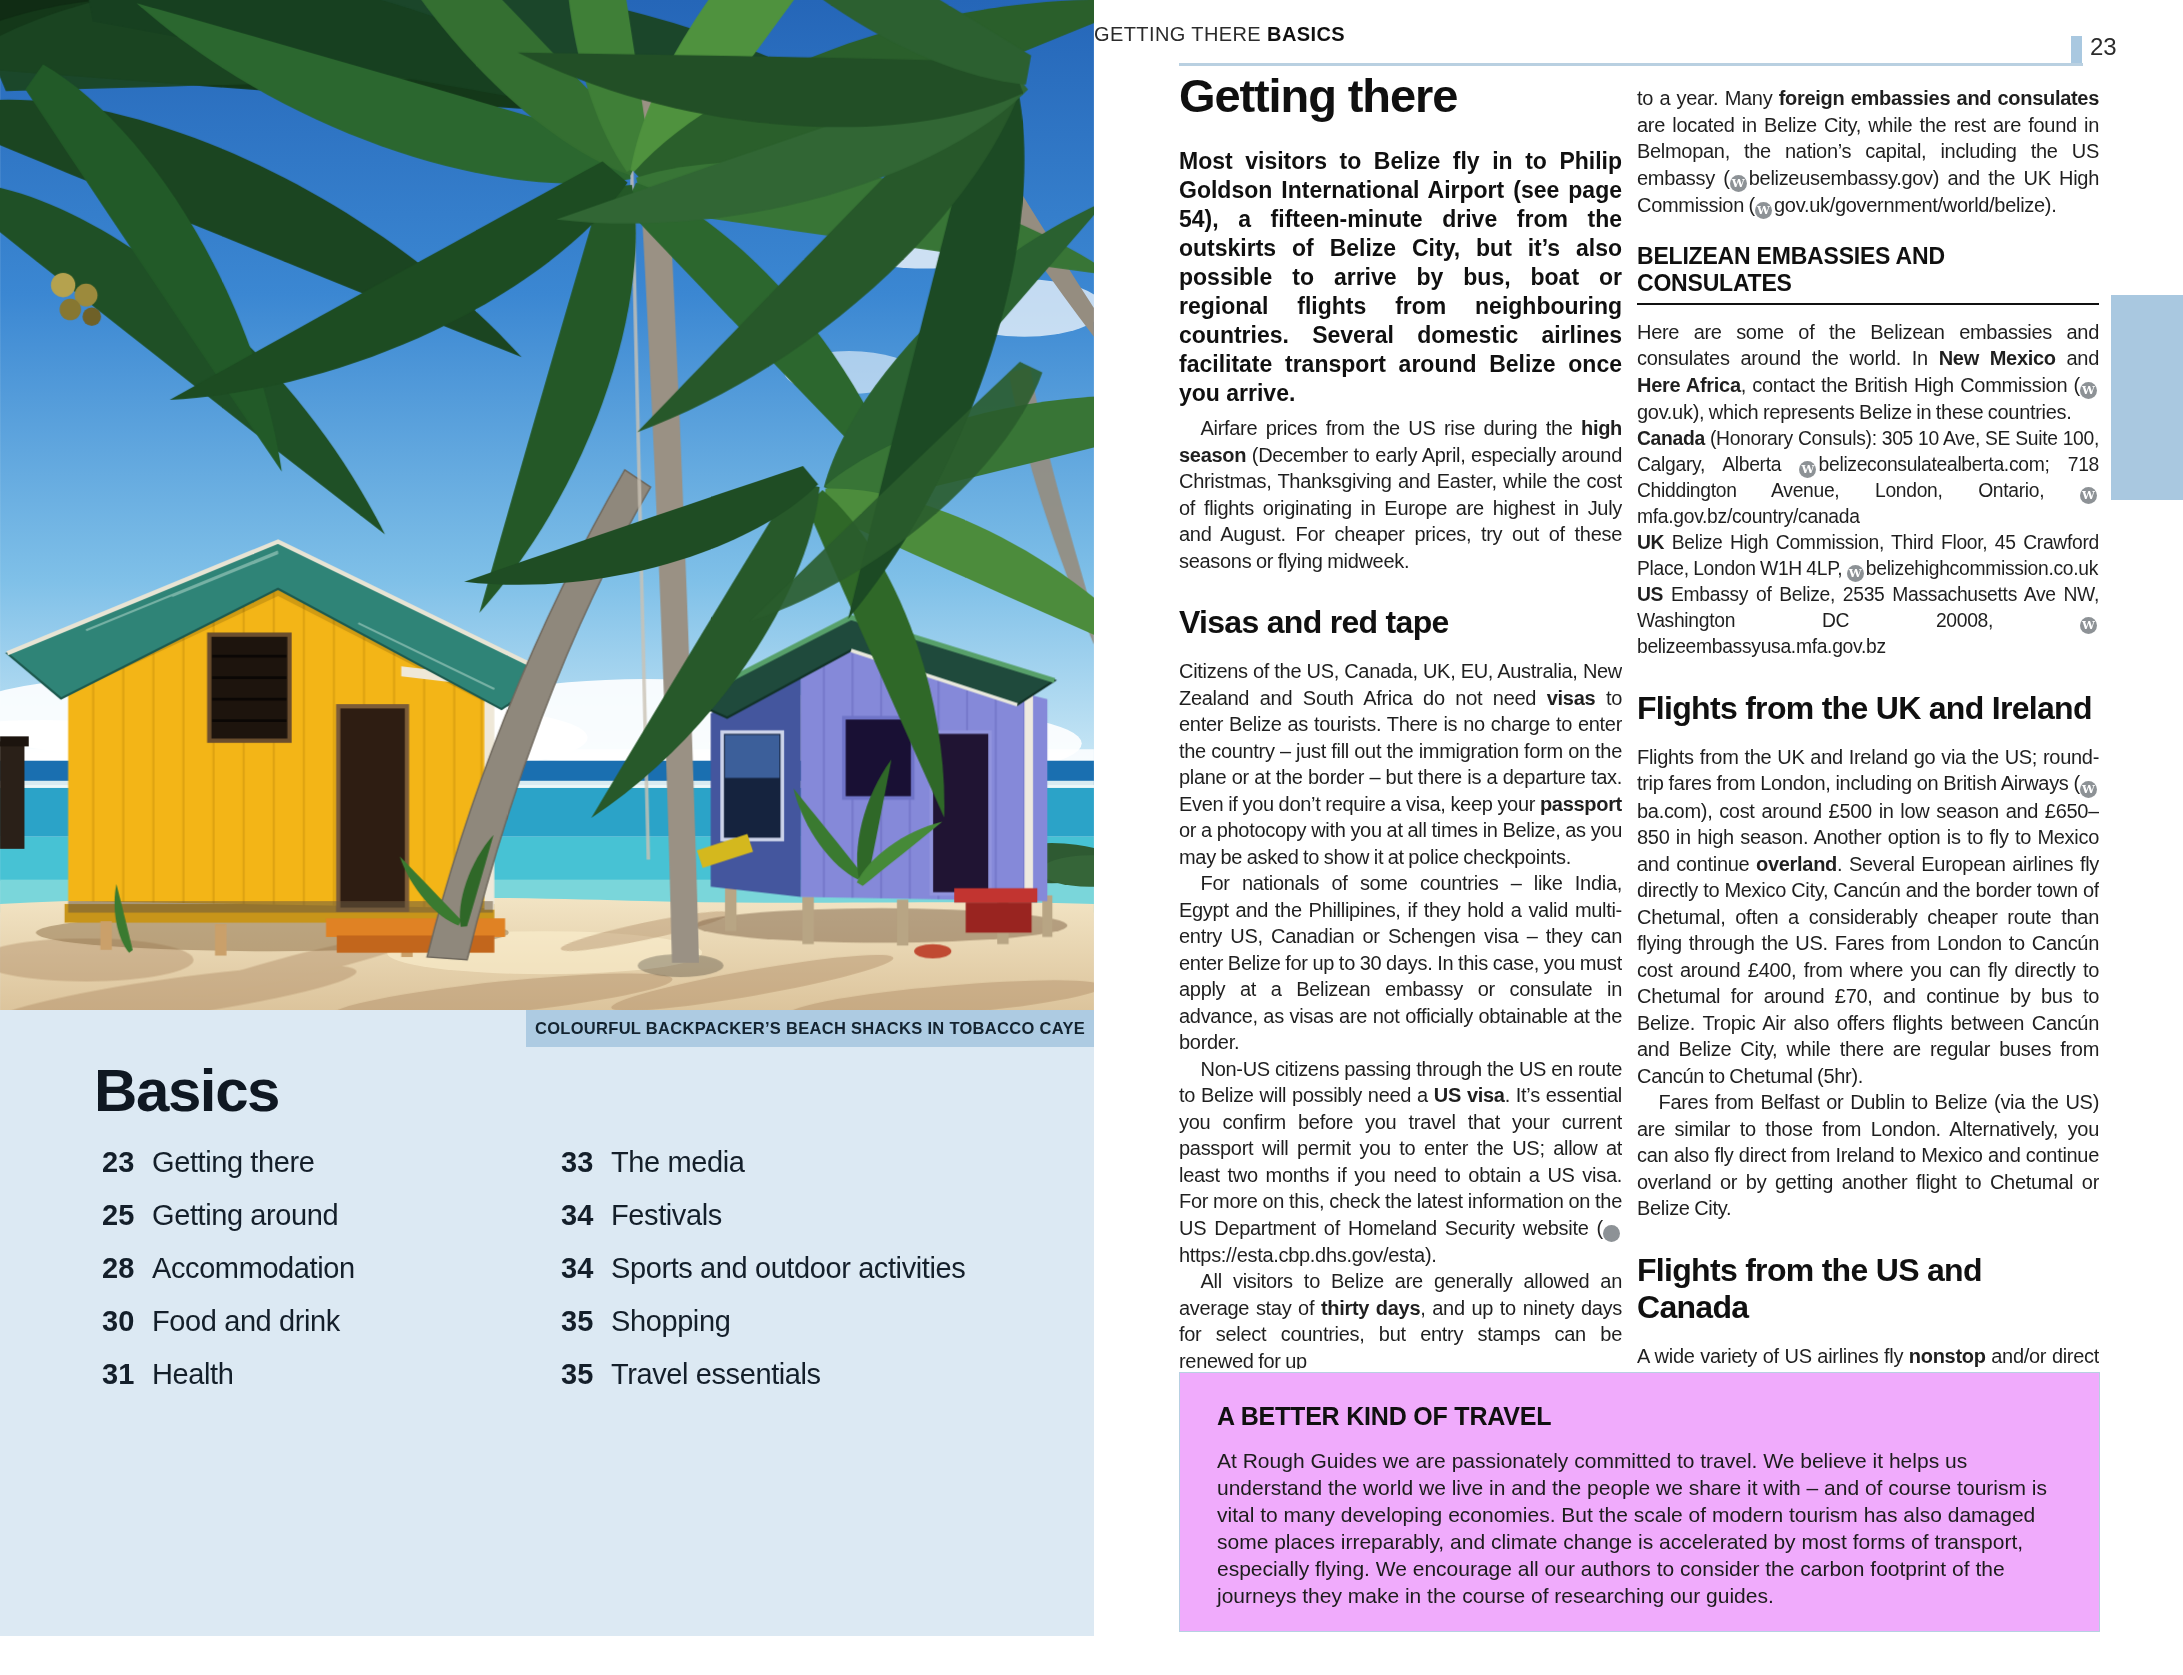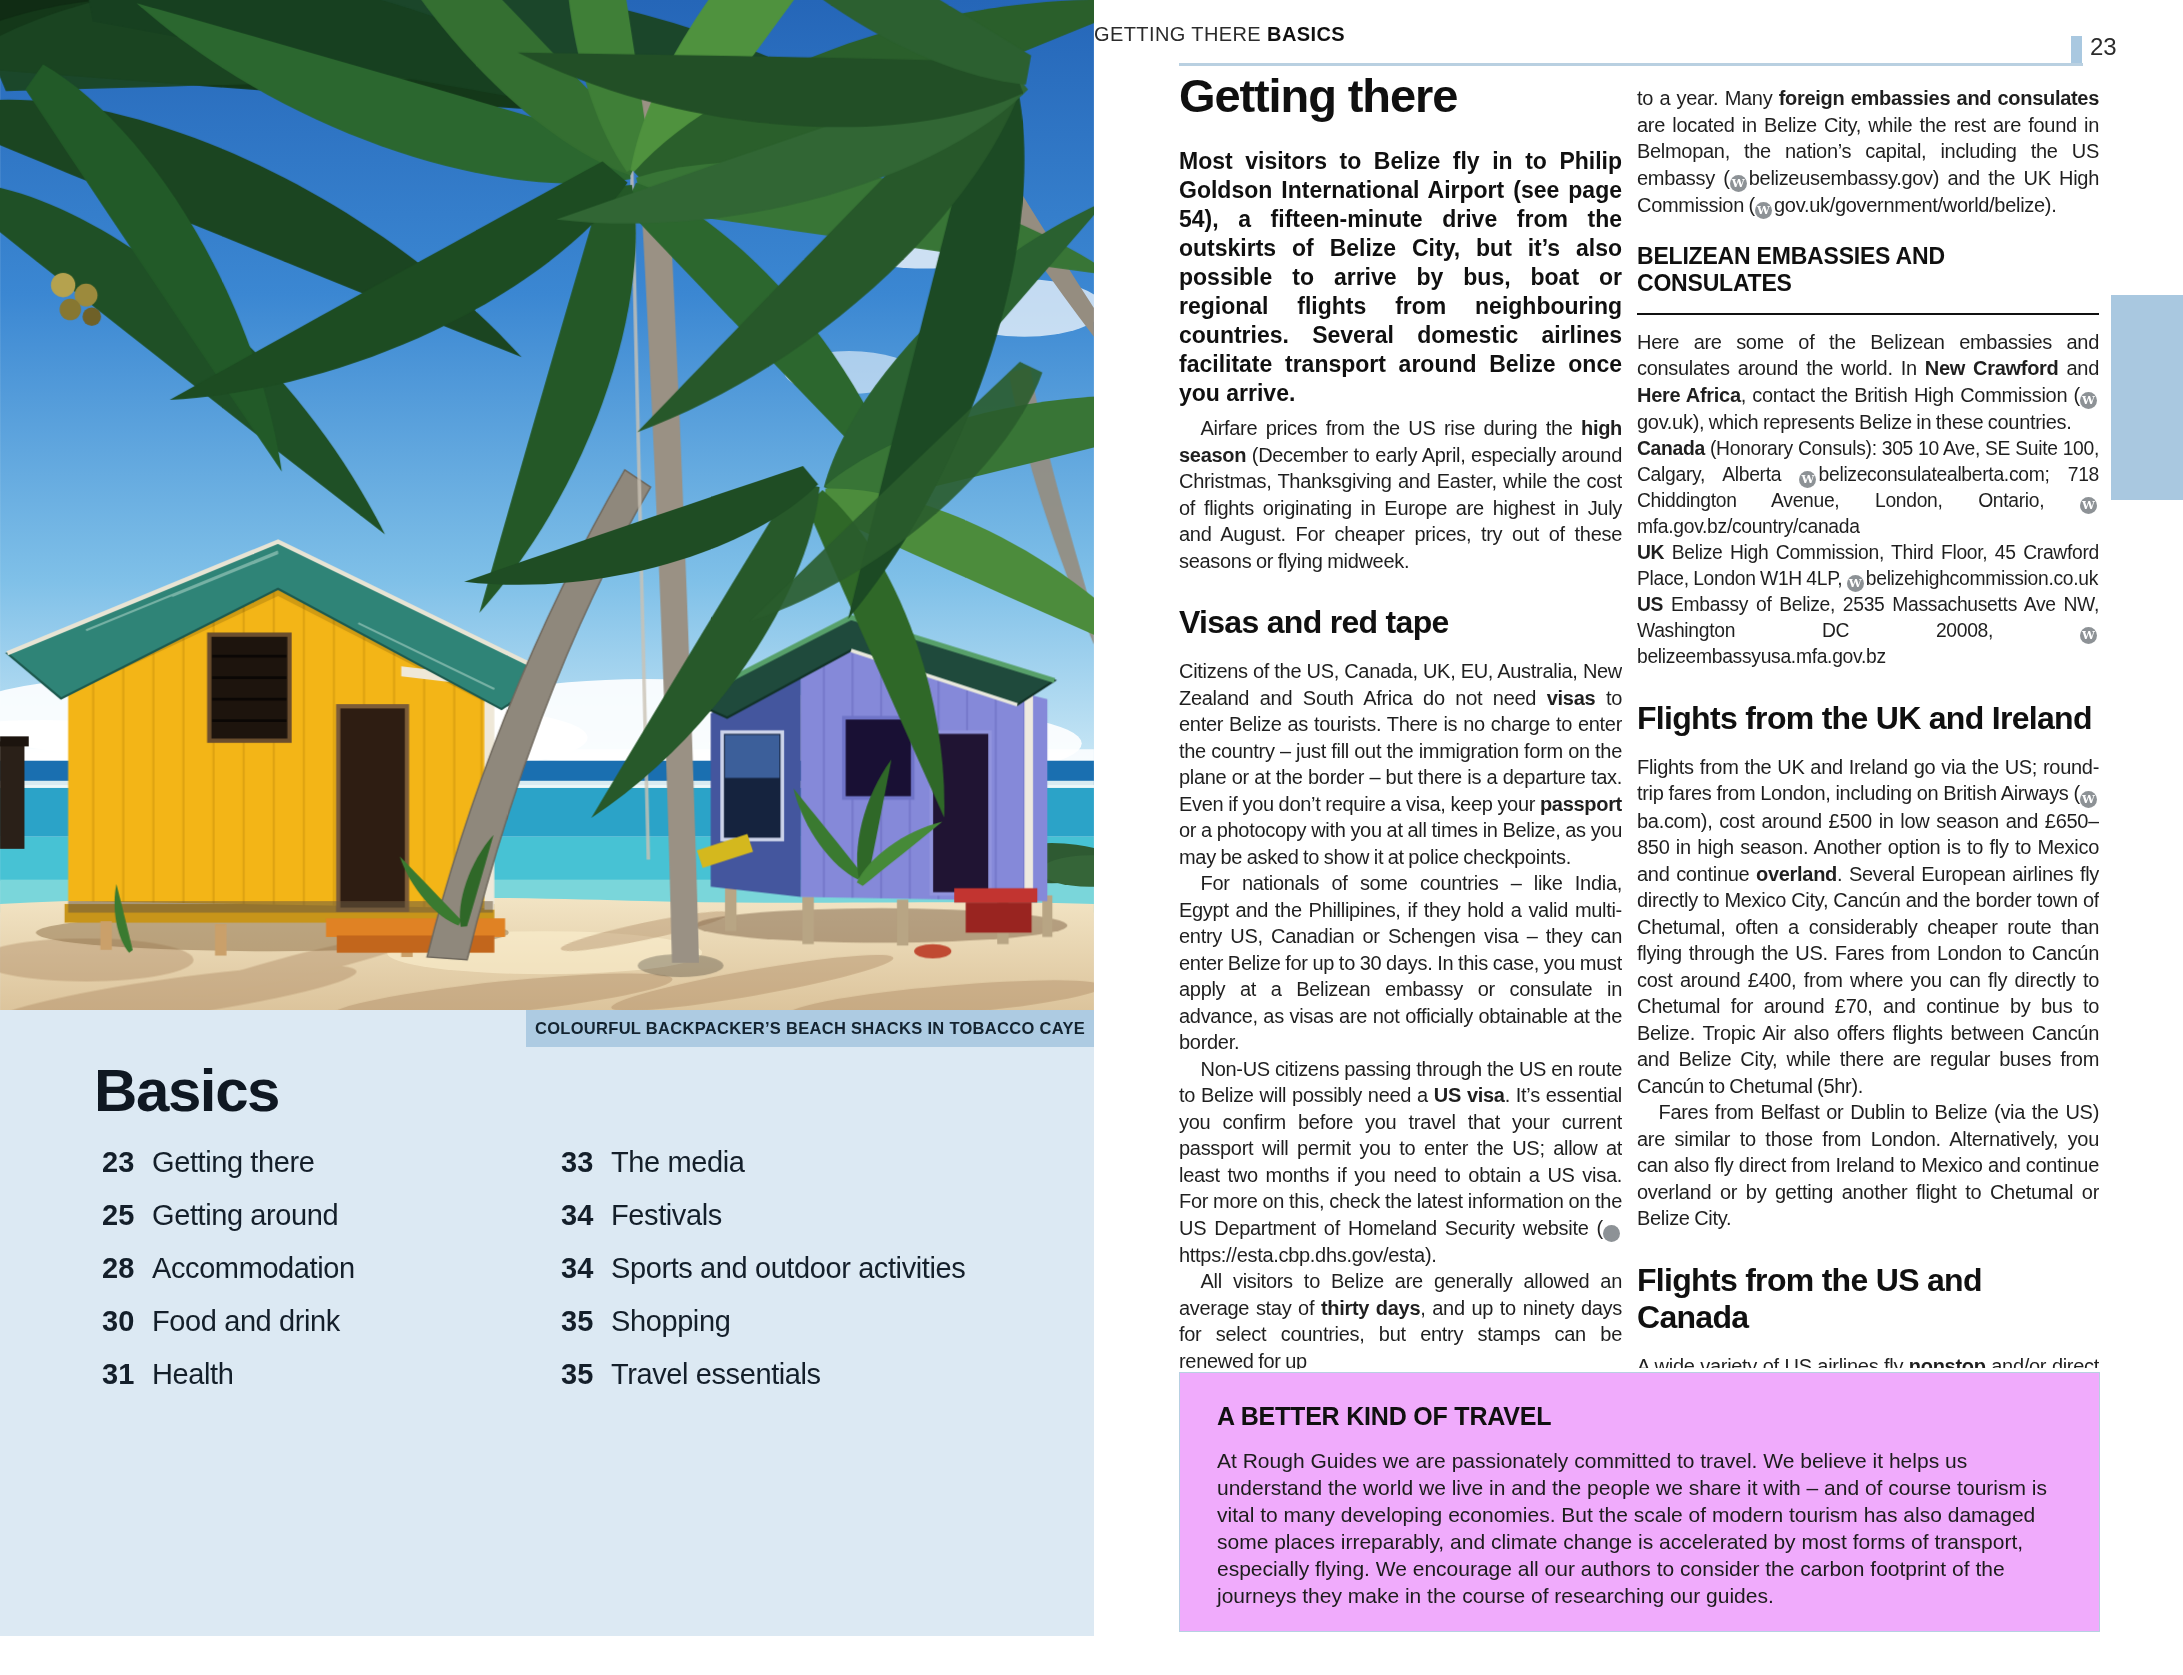--- a/index.html
+++ b/index.html
@@ -31,21 +31,21 @@
   .col{position:absolute;overflow:hidden;}
   .col1{left:85px;top:68px;width:443px;height:1301px;}
   .col2{left:543px;top:85px;width:462px;height:1283px;}
   .article-title{font-size:47px;font-weight:bold;letter-spacing:-1.1px;margin:0 0 24px;color:#101010;}
   .intro{font-size:23px;font-weight:bold;line-height:29px;text-align:justify;margin:0;color:#101010;}
   .body-p{font-size:20px;line-height:26.5px;text-align:justify;margin:0;
           letter-spacing:-0.3px;word-spacing:-0.7px;}
   .indent{text-indent:21.5px;}
   .h2{font-size:32px;font-weight:bold;letter-spacing:-0.7px;margin:30px 0 17px;color:#101010;}
   .h3-ruled{font-size:23px;font-weight:bold;letter-spacing:-0.2px;border-bottom:2.9px solid #101010;
-            padding-bottom:16px;margin:24px 0 14.3px;color:#101010;}
+            padding-bottom:6px;margin:24px 0 14.3px;color:#101010;}
   .embassy{font-size:19.3px;line-height:26px;text-align:justify;margin:0;
            letter-spacing:-0.3px;word-spacing:-0.7px;}
   .wicon{display:inline-block;width:17px;height:17px;border-radius:50%;background:#8d9296;
          color:#fff;font-weight:bold;font-size:11.5px;line-height:17px;text-align:center;
          vertical-align:-2.1px;margin-right:2.1px;letter-spacing:0;
          font-family:"DejaVu Serif",serif;}
   .travel-box{position:absolute;left:85px;top:1372px;width:921px;box-sizing:border-box;
               border:1.4px solid #b7d0e2;background:#f0abfc;padding:29px 37px 21.5px;}
   .box-title{font-size:25px;font-weight:bold;letter-spacing:-0.2px;margin:0 0 16px;color:#101010;}
   .box-body{font-size:21px;line-height:27px;margin:0;color:#1c1c1c;}
@@ -301,21 +301,21 @@
       <h2 class="h2">Visas and red tape</h2>
       <p class="body-p"><span>Citizens of the US, Canada, UK, EU, Australia, New Zealand and South Africa do not need </span><span style="font-weight: bold;">visas</span><span> to enter Belize as tourists. There is no charge to enter the country – just fill out the immigration form on the plane or at the border – but there is a departure tax. Even if you don’t require a visa, keep your </span><span style="font-weight: bold;">passport</span><span> or a photocopy with you at all times in Belize, as you may be asked to show it at police checkpoints.</span></p>
       <p class="body-p indent"><span>For nationals of some countries – like India, Egypt and the Phillipines, if they hold a valid multi-entry US, Canadian or Schengen visa – they can enter Belize for up to 30 days. In this case, you must apply at a Belizean embassy or consulate in advance, as visas are not officially obtainable at the border.</span></p>
       <p class="body-p indent"><span>Non-US citizens passing through the US en route to Belize will possibly need a </span><span style="font-weight: bold;">US visa</span><span>. It’s essential you confirm before you travel that your current passport will permit you to enter the US; allow at least two months if you need to obtain a US visa. For more on this, check the latest information on the US Department of Homeland Security website (</span><span class="wicon">W</span><span>https://esta.cbp.dhs.gov/esta).</span></p>
       <p class="body-p indent"><span>All visitors to Belize are generally allowed an average stay of </span><span style="font-weight: bold;">thirty days</span><span>, and up to ninety days for select countries, but entry stamps can be renewed for up</span></p>
     </div>
 
     <div class="col col2">
       <p class="body-p"><span>to a year. Many </span><span style="font-weight: bold;">foreign embassies and consulates</span><span> are located in Belize City, while the rest are found in Belmopan, the nation’s capital, including the US embassy (</span><span class="wicon">W</span><span>belizeusembassy.gov) and the UK High Commission (</span><span class="wicon">W</span><span>gov.uk/government/world/belize).</span></p>
       <h3 class="h3-ruled">BELIZEAN EMBASSIES AND CONSULATES</h3>
-      <p class="body-p"><span>Here are some of the Belizean embassies and consulates around the world. In </span><span style="font-weight: bold;">New Crawford</span><span> and </span><span style="font-weight: bold;">Here Africa</span><span>, contact the British High Commission (</span><span class="wicon">W</span><span>gov.uk), which represents Belize in these countries.</span></p>
+      <p class="body-p"><span>Here are some of the Belizean embassies and consulates around the world. In </span><span style="font-weight: bold;">New Mexico</span><span> and </span><span style="font-weight: bold;">Here Africa</span><span>, contact the British High Commission (</span><span class="wicon">W</span><span>gov.uk), which represents Belize in these countries.</span></p>
       <p class="embassy"><span style="font-weight: bold;">Canada</span><span> (Honorary Consuls): 305 10 Ave, SE Suite 100, Calgary, Alberta </span><span class="wicon">W</span><span>belizeconsulatealberta.com; 718 Chiddington Avenue, London, Ontario, </span><span class="wicon">W</span><span>mfa.gov.bz/country/canada</span></p>
       <p class="embassy"><span style="font-weight: bold;">UK</span><span> Belize High Commission, Third Floor, 45 Crawford Place, London W1H 4LP, </span><span class="wicon">W</span><span>belizehighcommission.co.uk</span></p>
       <p class="embassy"><span style="font-weight: bold;">US</span><span> Embassy of Belize, 2535 Massachusetts Ave NW, Washington DC 20008, </span><span class="wicon">W</span><span>belizeembassyusa.mfa.gov.bz</span></p>
       <h2 class="h2">Flights from the UK and Ireland</h2>
       <p class="body-p"><span>Flights from the UK and Ireland go via the US; round-trip fares from London, including on British Airways (</span><span class="wicon">W</span><span>ba.com), cost around £500 in low season and £650–850 in high season. Another option is to fly to Mexico and continue </span><span style="font-weight: bold;">overland</span><span>. Several European airlines fly directly to Mexico City, Cancún and the border town of Chetumal, often a considerably cheaper route than flying through the US. Fares from London to Cancún cost around £400, from where you can fly directly to Chetumal for around £70, and continue by bus to Belize. Tropic Air also offers flights between Cancún and Belize City, while there are regular buses from Cancún to Chetumal (5hr).</span></p>
       <p class="body-p indent"><span>Fares from Belfast or Dublin to Belize (via the US) are similar to those from London. Alternatively, you can also fly direct from Ireland to Mexico and continue overland or by getting another flight to Chetumal or Belize City.</span></p>
       <h2 class="h2">Flights from the US and Canada</h2>
       <p class="body-p"><span>A wide variety of US airlines fly </span><span style="font-weight: bold;">nonstop</span><span> and/or direct to Belize, including American Airlines (</span><span>aa.</span></p>
     </div>
 

